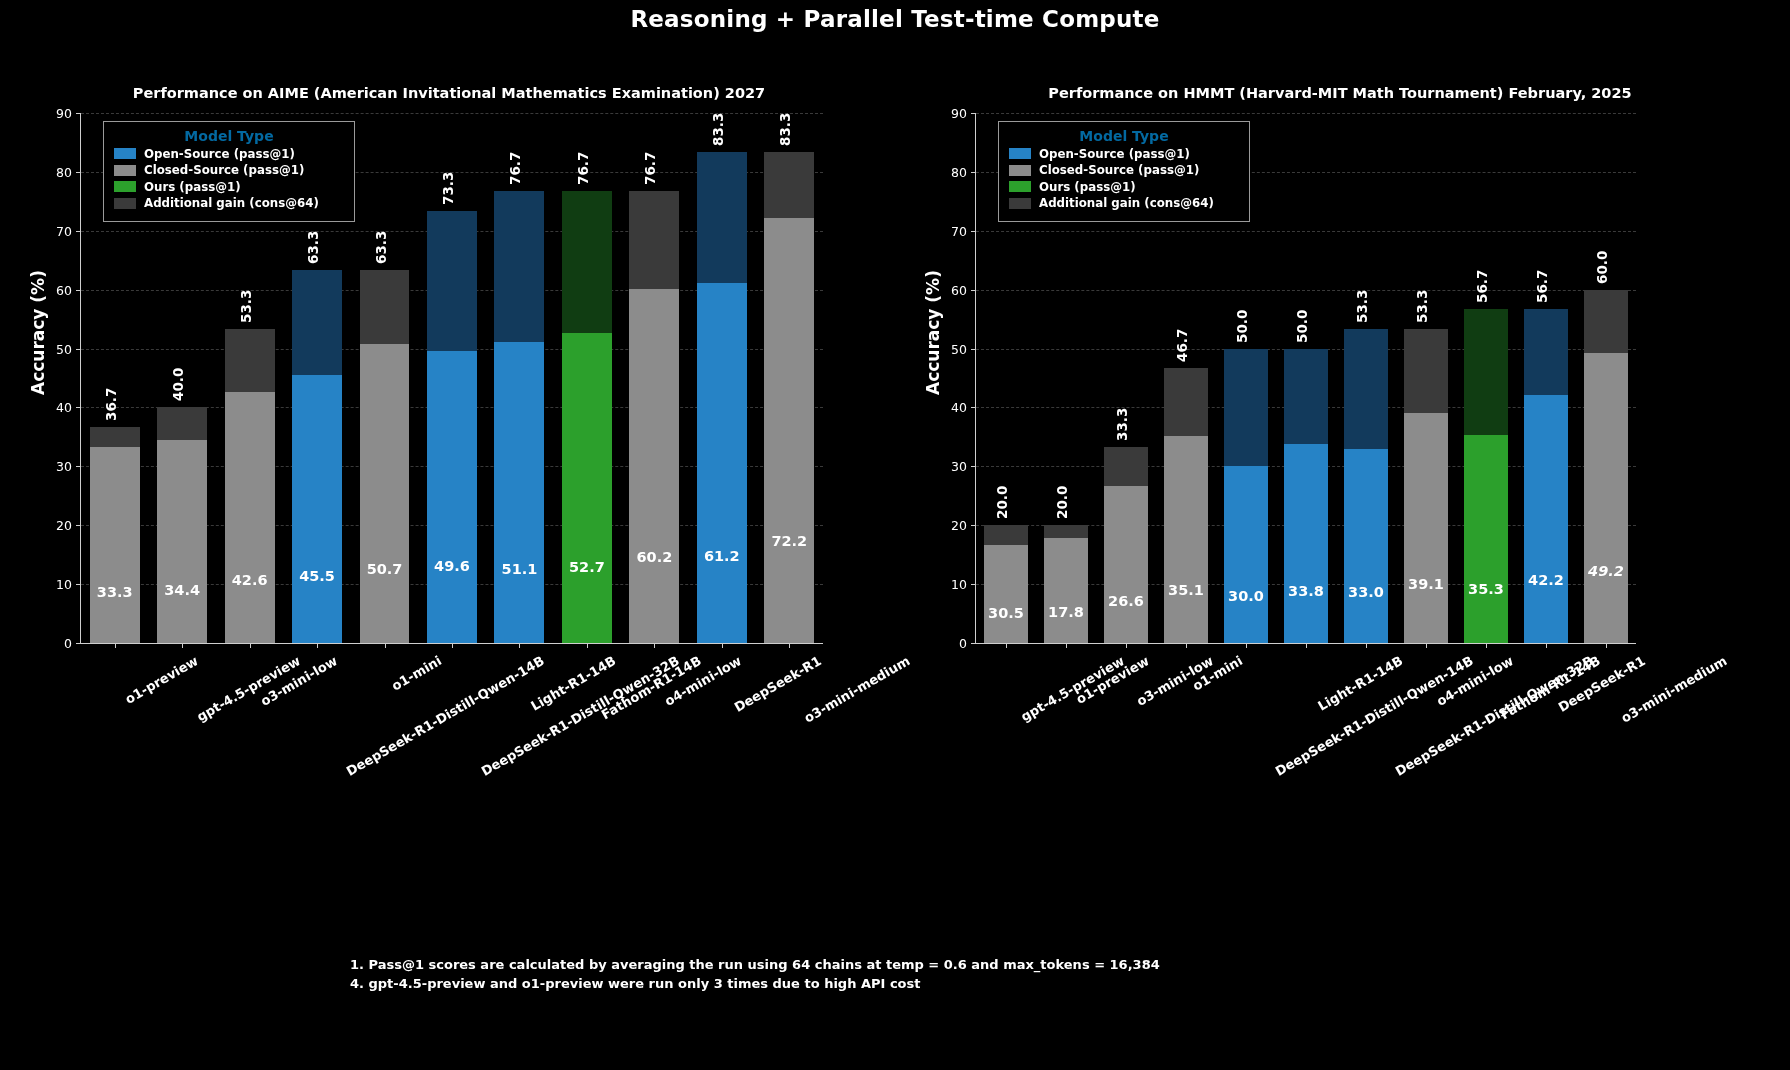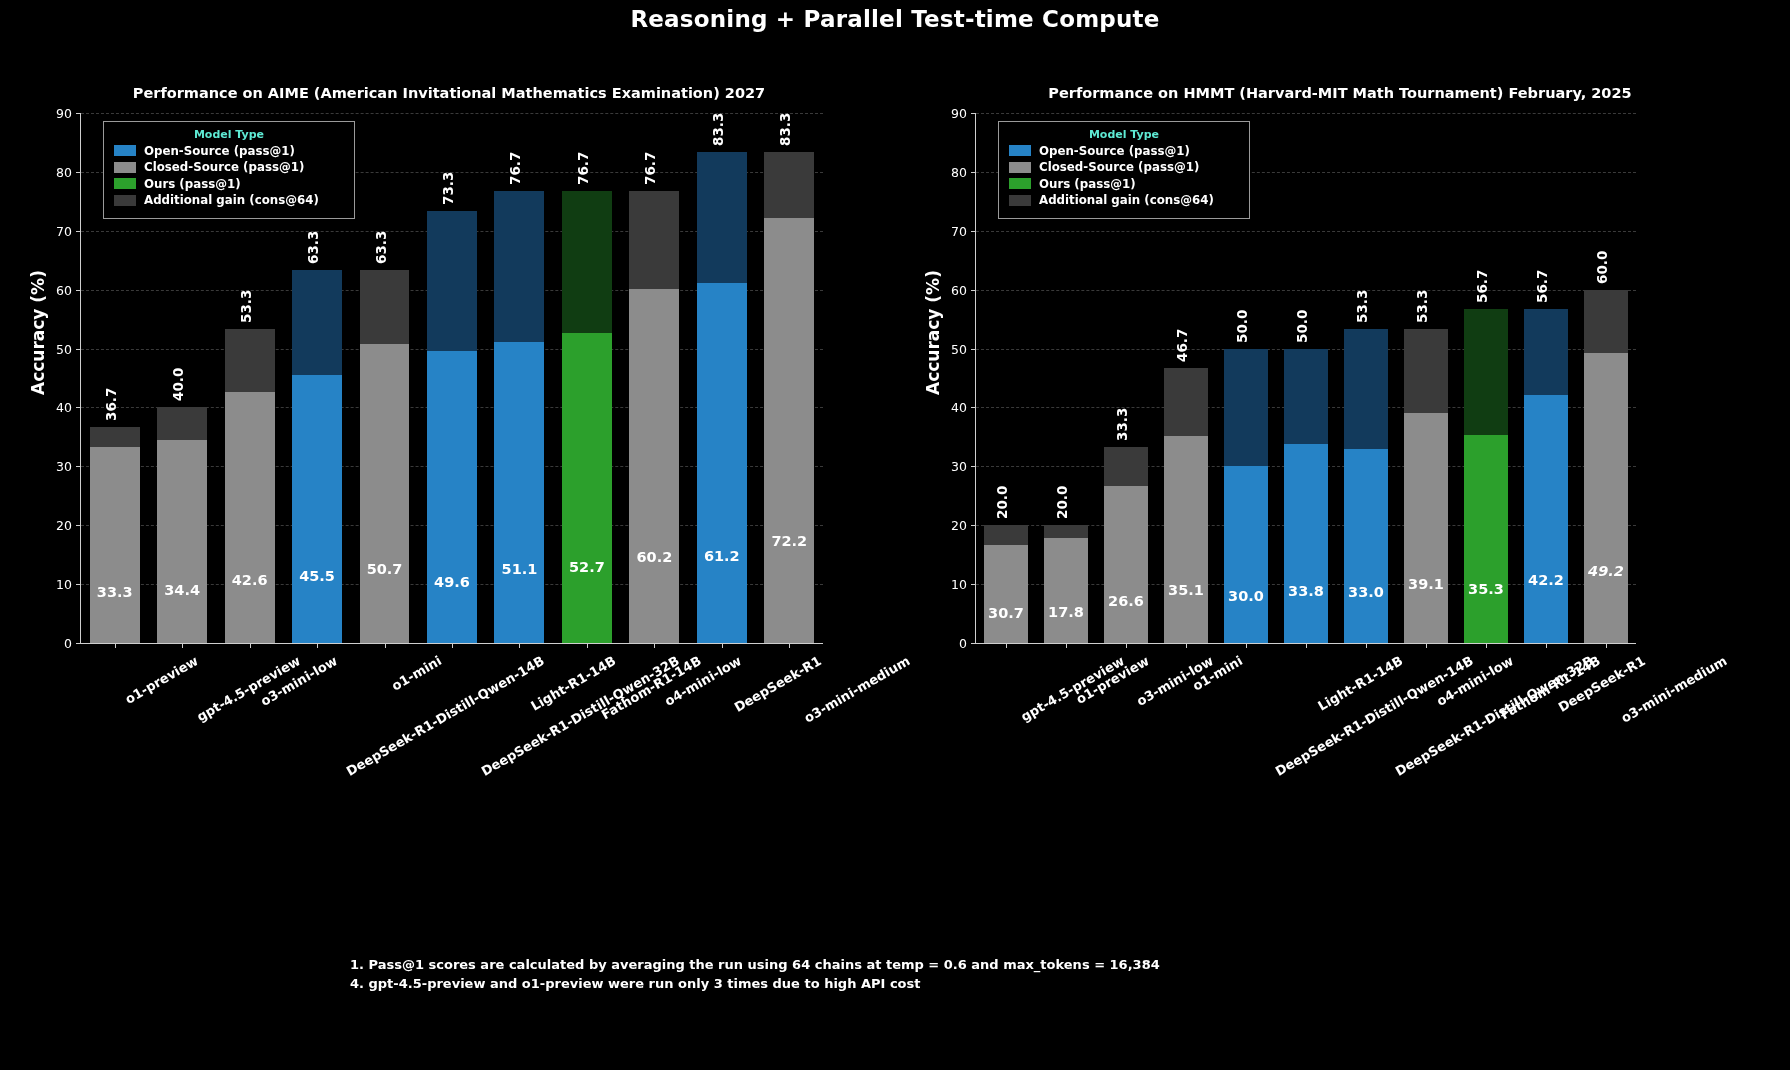--- a/index.html
+++ b/index.html
@@ -149,23 +149,23 @@
   .legend {
     position: absolute;
     background: #000000;
     border: 1px solid #9a9a9a;
     padding: 6px 10px 8px 10px;
   }
   #legend-left  { left: 22px; top: 8px; width: 230px; }
   #legend-right { left: 22px; top: 8px; width: 230px; }
   .legend-title {
     text-align: center;
-    font-size: 11px;
-    font-weight: bold;
-    color: #5eead4;
+    font-size: 14px;
+    font-weight: bold;
+    color: #0369a1;
   }
   .legend-row {
     display: flex;
     align-items: center;
     margin: 2.5px 0;
   }
   .legend-swatch {
     width: 22px;
     height: 11px;
     margin-right: 8px;
@@ -269,21 +269,21 @@
           <div class="seg seg-base" style="height: 298.567px; background: rgb(140, 140, 140);"></div>
           <div class="seg seg-extra" style="bottom: 298.567px; height: 74.2px; background: rgb(58, 58, 58);"></div>
           <div class="val-in" style="bottom: 65.6847px;">50.7</div>
           <div class="val-top">63.3</div>
           <div class="xtick">o1-mini</div>
           <div class="xtickmark"></div>
         </div>
         <div class="bar-group" style="left: 346.042px; width: 49.9164px; height: 431.656px;">
           <div class="seg seg-base" style="height: 292.089px; background: rgb(38, 131, 198);"></div>
           <div class="seg seg-extra" style="bottom: 292.089px; height: 139.567px; background: rgb(18, 58, 92);"></div>
-          <div class="val-in" style="bottom: 53px;">49.6</div>
+          <div class="val-in" style="bottom: 69px;">49.6</div>
           <div class="val-top">73.3</div>
           <div class="xtick">DeepSeek-R1-Distill-Qwen-32B</div>
           <div class="xtickmark"></div>
         </div>
         <div class="bar-group" style="left: 413.496px; width: 49.9164px; height: 451.678px;">
           <div class="seg seg-base" style="height: 300.922px; background: rgb(38, 131, 198);"></div>
           <div class="seg seg-extra" style="bottom: 300.922px; height: 150.756px; background: rgb(18, 58, 92);"></div>
           <div class="val-in" style="bottom: 66.2029px;">51.1</div>
           <div class="val-top">76.7</div>
           <div class="xtick">Light-R1-14B</div>
@@ -372,21 +372,21 @@
         <div class="ytickmark" style="top: 117.778px;"></div>
         <div class="gridline" style="top: 58.8889px;"></div>
         <div class="ytick" style="top: 58.8889px;">80</div>
         <div class="ytickmark" style="top: 58.8889px;"></div>
         <div class="gridline" style="top: 0px;"></div>
         <div class="ytick" style="top: 0px;">90</div>
         <div class="ytickmark" style="top: 0px;"></div>
         <div class="bar-group" style="left: 7.8px; width: 44.4px; height: 117.778px;">
           <div class="seg seg-base" style="height: 98.3444px; background: rgb(140, 140, 140);"></div>
           <div class="seg seg-extra" style="bottom: 98.3444px; height: 19.4333px; background: rgb(58, 58, 58);"></div>
-          <div class="val-in" style="bottom: 21.6358px;">30.7</div>
+          <div class="val-in" style="bottom: 21.6358px;">30.5</div>
           <div class="val-top">20.0</div>
           <div class="xtick">gpt-4.5-preview</div>
           <div class="xtickmark"></div>
         </div>
         <div class="bar-group" style="left: 67.8px; width: 44.4px; height: 117.778px;">
           <div class="seg seg-base" style="height: 104.822px; background: rgb(140, 140, 140);"></div>
           <div class="seg seg-extra" style="bottom: 104.822px; height: 12.9556px; background: rgb(58, 58, 58);"></div>
           <div class="val-in" style="bottom: 23.0609px;">17.8</div>
           <div class="val-top">20.0</div>
           <div class="xtick">o1-preview</div>

